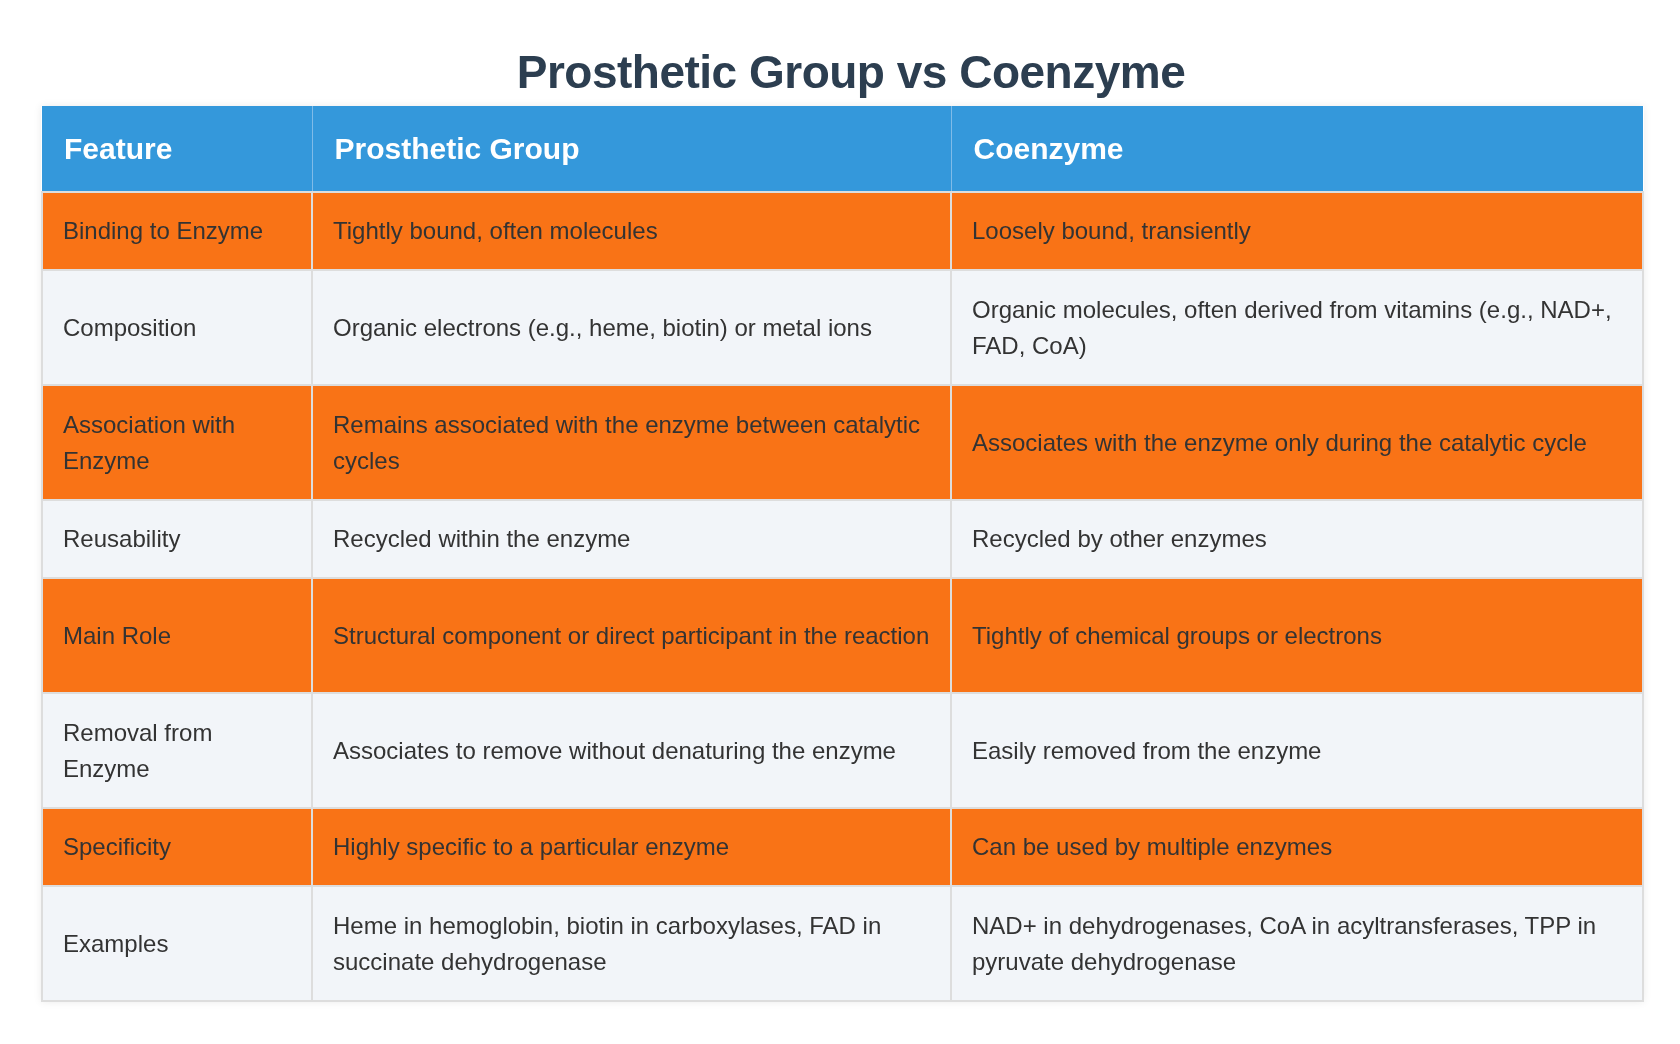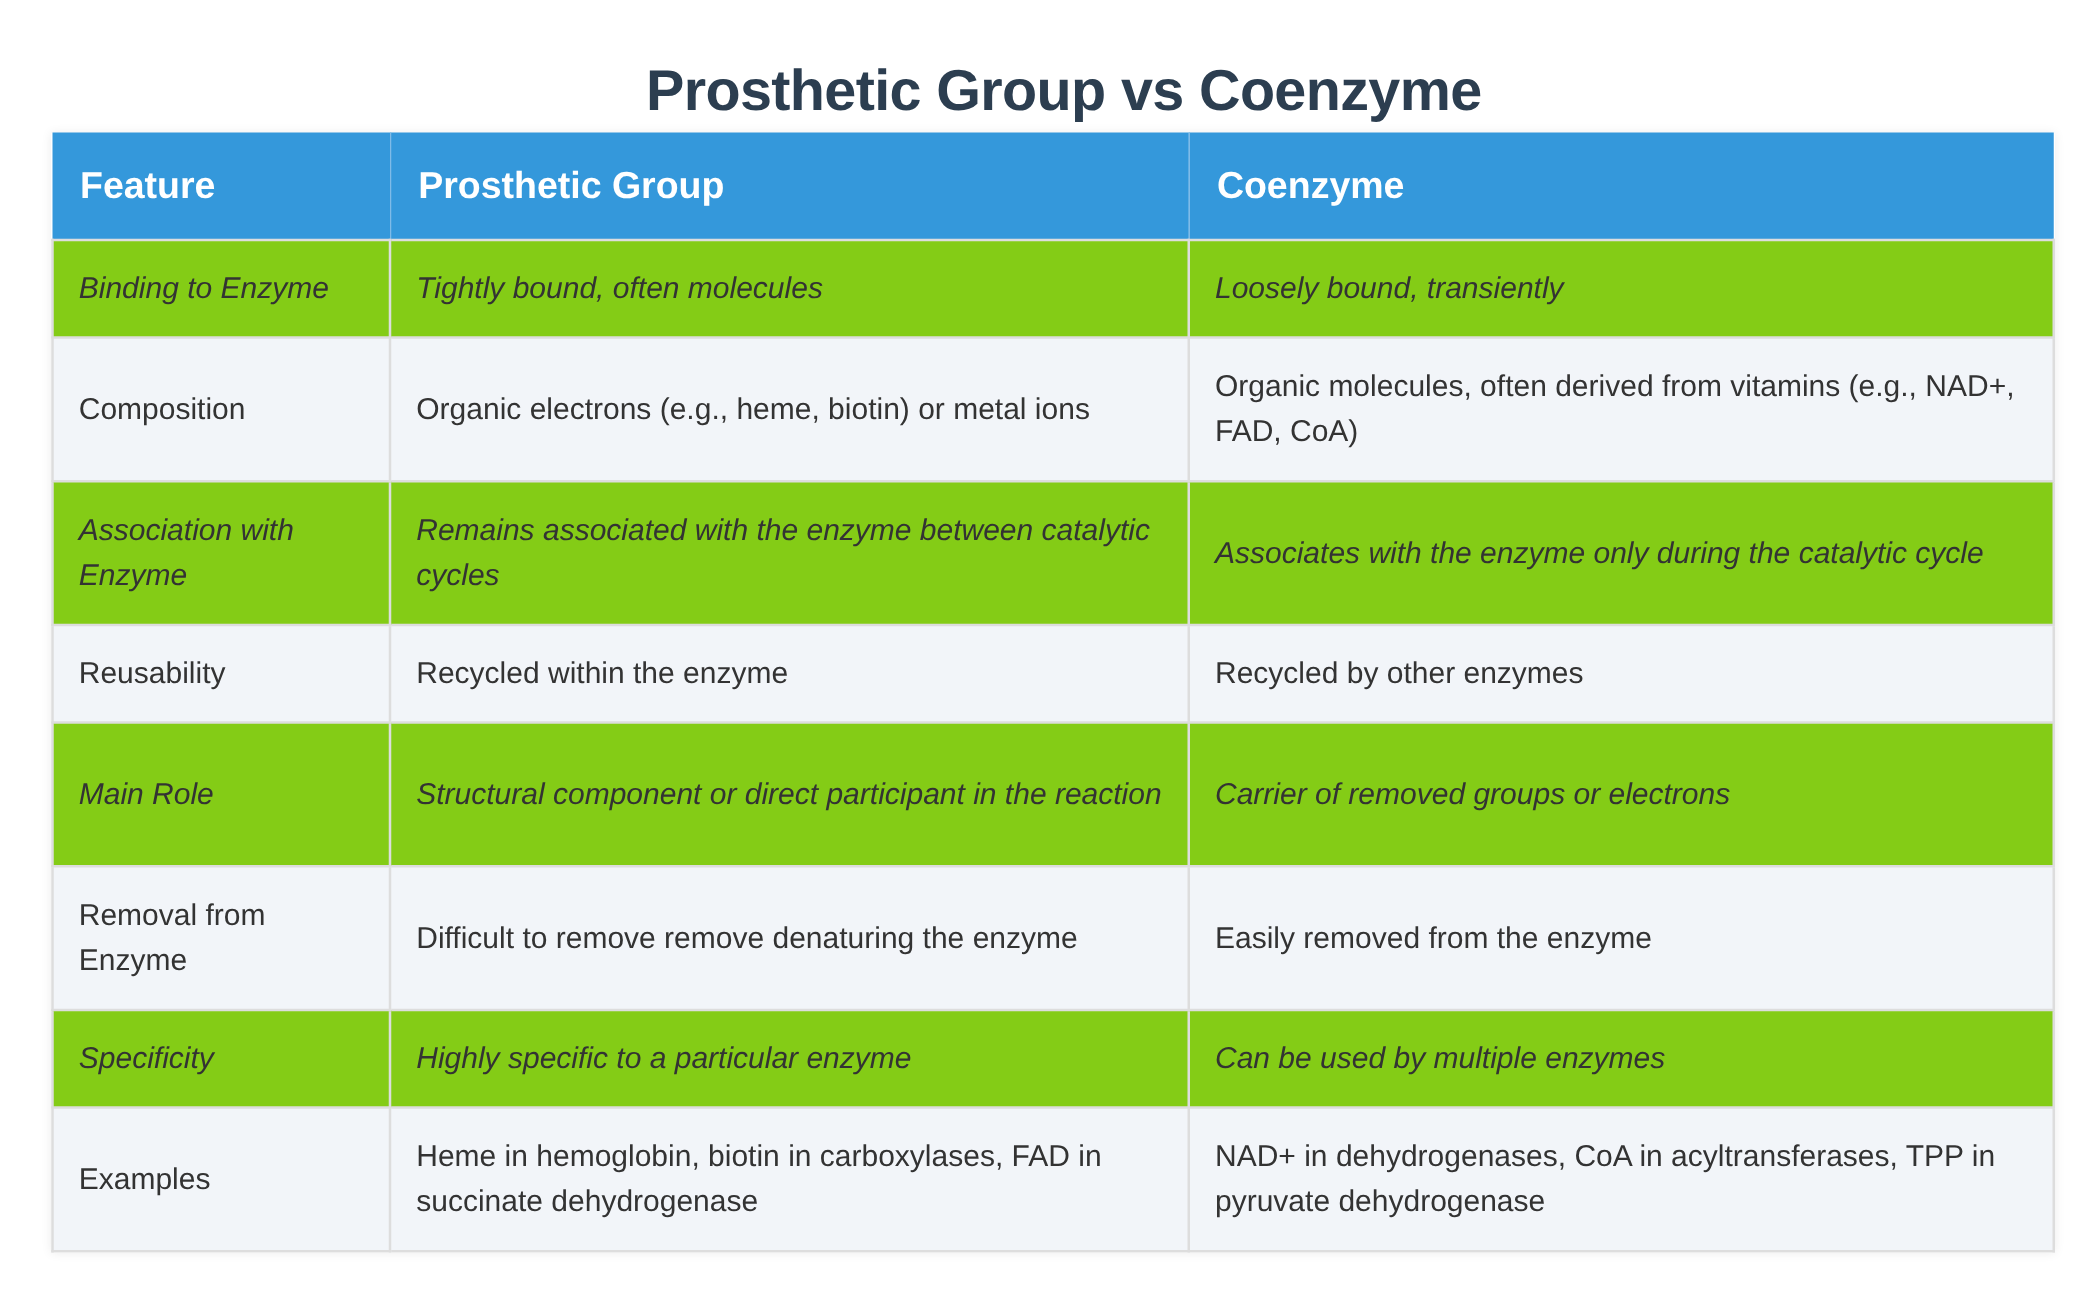--- a/index.html
+++ b/index.html
@@ -58,21 +58,21 @@
     th:last-child { border-right: none; margin-left: 15px; }
     td {
       font-size: 24px;
       line-height: 36px;
       padding: 0 20px 0 20px;
       border: 2px solid #dddddd;
       box-sizing: border-box;
       vertical-align: middle;
       color: #333333;
     }
-    tr.row-odd td { background: #84cc16; font-style: italic; }
+    tr.row-odd td { background: #f97316; }
     tr.row-even td { background: #f2f5f9; }
     tr.h1 td { height: 78px; }
     tr.h2 td { height: 115px; }
   </style>
 </head>
 <body>
 
 <h1 class="page-title">Prosthetic Group vs Coenzyme</h1>
 
 <div class="table-wrap">
@@ -106,25 +106,25 @@
         <td>Associates with the enzyme only during the catalytic cycle</td>
       </tr>
       <tr class="row-even h1">
         <td>Reusability</td>
         <td>Recycled within the enzyme</td>
         <td>Recycled by other enzymes</td>
       </tr>
       <tr class="row-odd h2">
         <td>Main Role</td>
         <td>Structural component or direct participant in the reaction</td>
-        <td>Carrier of removed groups or electrons</td>
+        <td>Tightly of chemical groups or electrons</td>
       </tr>
       <tr class="row-even h2">
         <td>Removal from Enzyme</td>
-        <td>Difficult to remove remove denaturing the enzyme</td>
+        <td>Associates to remove without denaturing the enzyme</td>
         <td>Easily removed from the enzyme</td>
       </tr>
       <tr class="row-odd h1">
         <td>Specificity</td>
         <td>Highly specific to a particular enzyme</td>
         <td>Can be used by multiple enzymes</td>
       </tr>
       <tr class="row-even h2">
         <td>Examples</td>
         <td>Heme in hemoglobin, biotin in carboxylases, FAD in succinate dehydrogenase</td>

